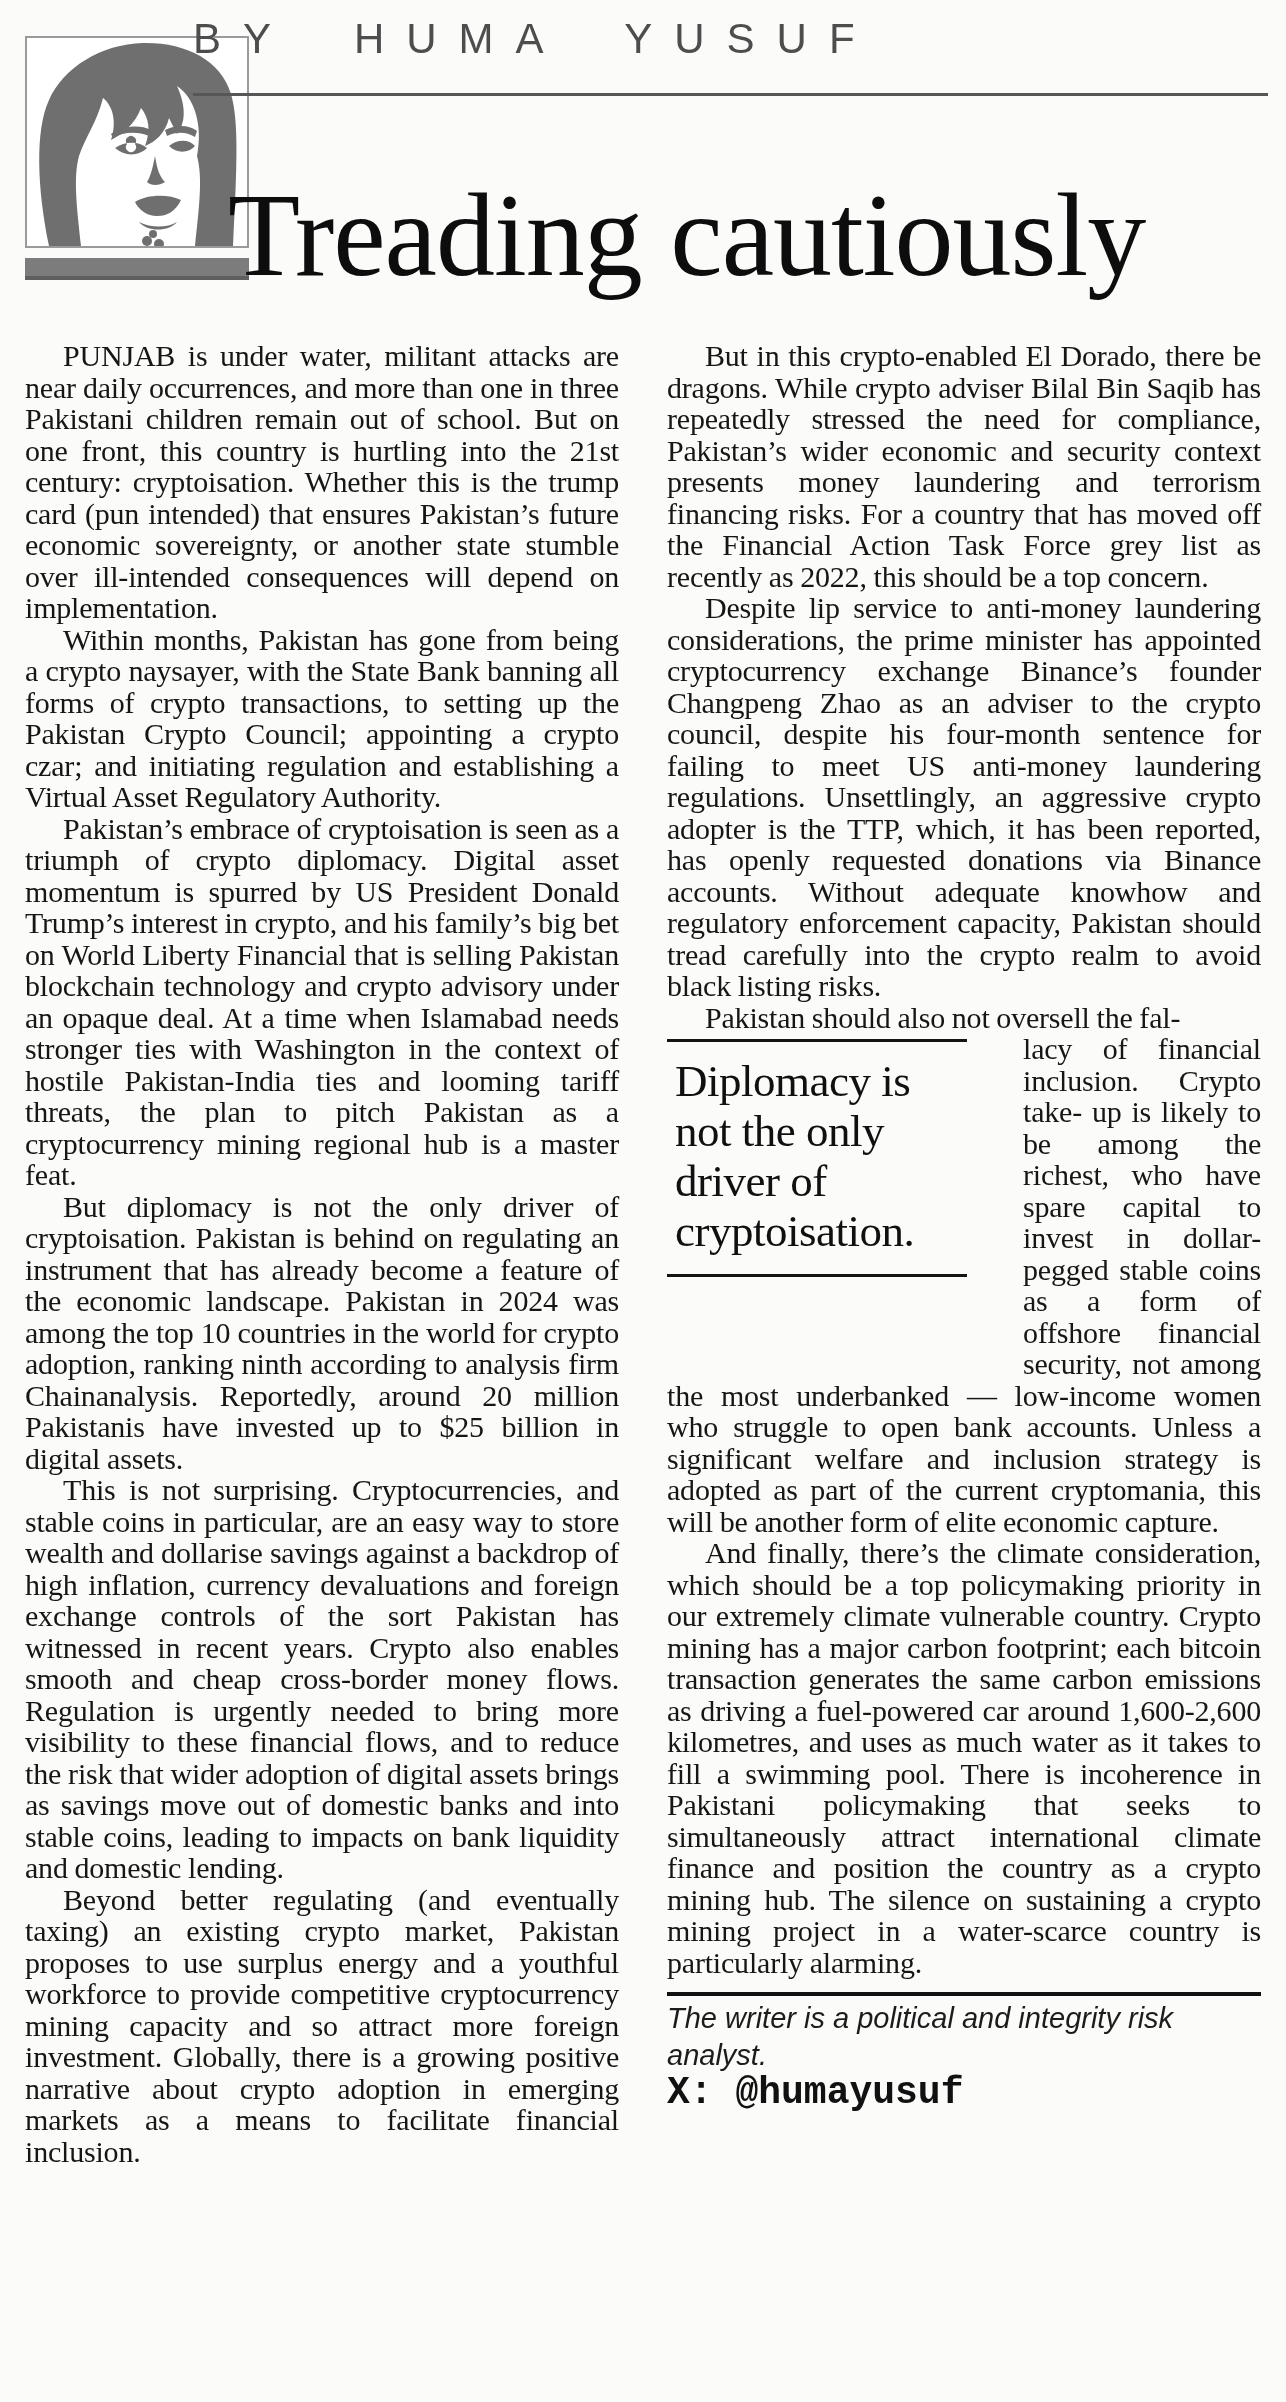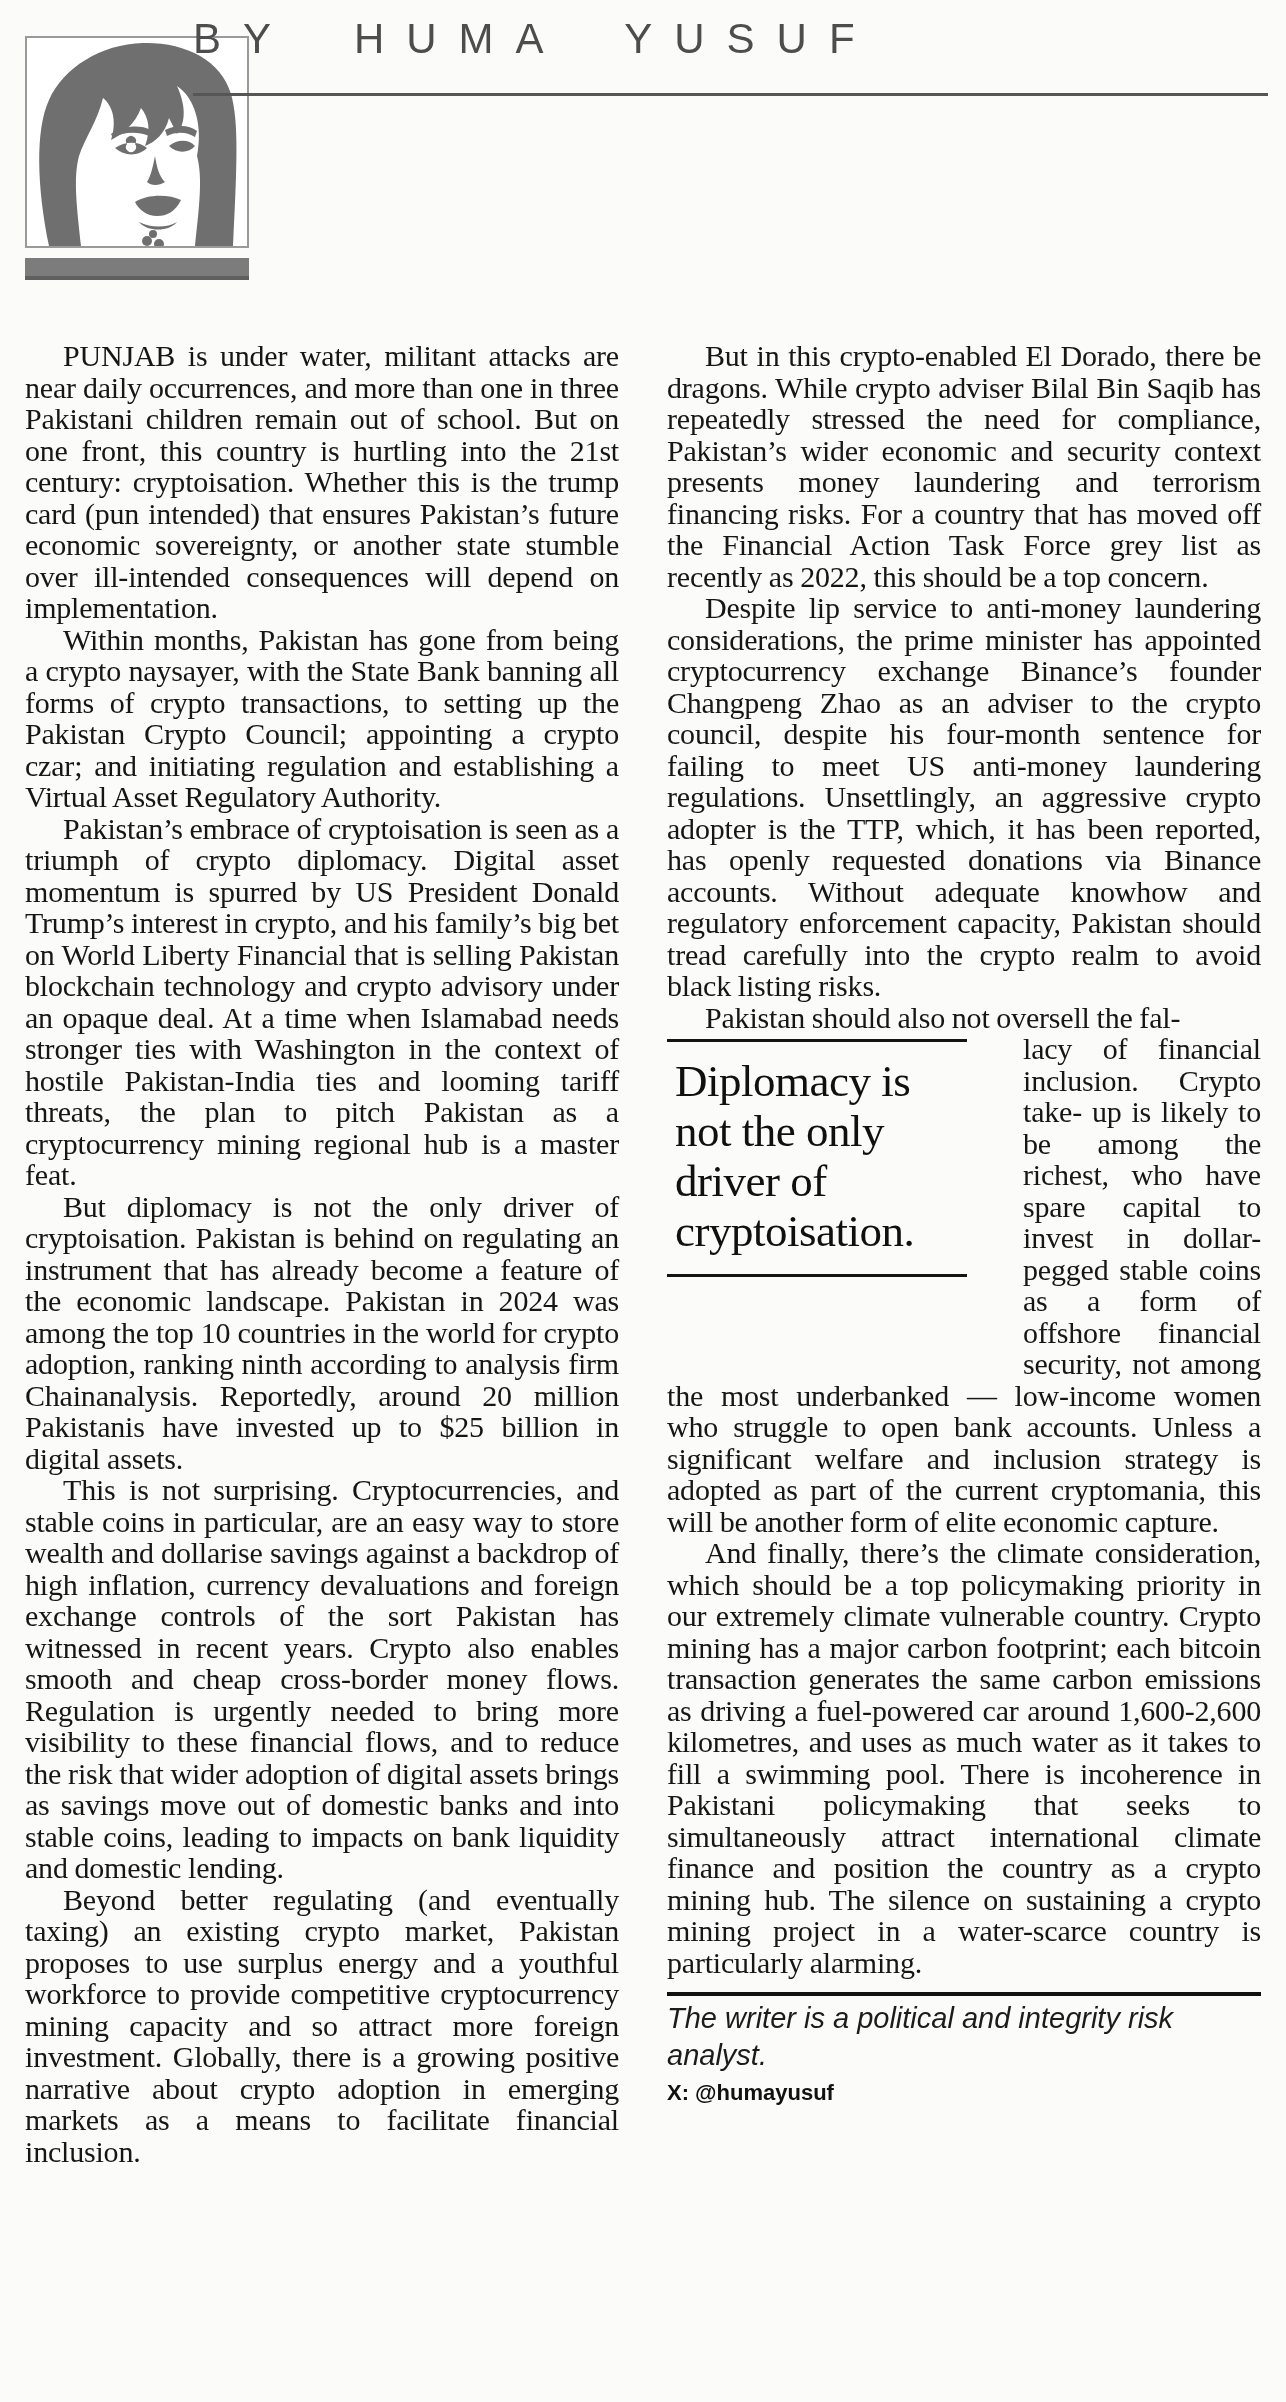--- a/index.html
+++ b/index.html
@@ -84,23 +84,23 @@
   .footer { margin-top: 14px; }
   .footer-rule { border-top: 4px solid #111111; width: 100%; }
   .footer-note {
     margin-top: 4px;
     font-family: "Liberation Sans", sans-serif;
     font-style: italic;
     font-size: 29px; line-height: 37px;
     color: #1c1c1c;
   }
   .footer-handle {
-    font-family: Liberation Sans, sans-serif;
+    font-family: Liberation Mono, monospace;
     font-weight: 700;
-    font-size: 22px; line-height: 38px;
+    font-size: 38px; line-height: 38px;
     color: #111111;
   }
 </style>
 </head>
 <body>
 
 <div class="page">
 
   <div class="photo-frame">
     <svg viewBox="0 0 220 208" preserveAspectRatio="none">
@@ -122,20 +122,21 @@
       <circle cx="120" cy="203" r="5" fill="#6f6f6f"></circle>
       <circle cx="132" cy="206" r="5" fill="#6f6f6f"></circle>
       <circle cx="126" cy="196" r="4" fill="#6f6f6f"></circle>
     </svg>
   </div>
   <div class="photo-bar"></div>
 
   <div class="byline">BY HUMA YUSUF</div>
   <div class="byline-rule"></div>
 
+  <h1 class="headline">Treading cautiously</h1>
 
   <div class="columns">
 
     <div class="col">
       <p class="para">PUNJAB is under water, militant attacks are near daily occurrences, and more than one in three Pakistani children remain out of school. But on one front, this country is hurtling into the 21st century: cryptoisation. Whether this is the trump card (pun intended) that ensures Pakistan’s future economic sovereignty, or another state stumble over ill-intended consequences will depend on implementation.</p>
       <p class="para">Within months, Pakistan has gone from being a crypto naysayer, with the State Bank banning all forms of crypto transactions, to setting up the Pakistan Crypto Council; appointing a crypto czar; and initiating regulation and establishing a Virtual Asset Regulatory Authority.</p>
       <p class="para">Pakistan’s embrace of cryptoisation is seen as a triumph of crypto diplomacy. Digital asset momentum is spurred by US President Donald Trump’s interest in crypto, and his family’s big bet on World Liberty Financial that is selling Pakistan blockchain technology and crypto advisory under an opaque deal. At a time when Islamabad needs stronger ties with Washington in the context of hostile Pakistan-India ties and looming tariff threats, the plan to pitch Pakistan as a cryptocurrency mining regional hub is a master feat.</p>
       <p class="para">But diplomacy is not the only driver of cryptoisation. Pakistan is behind on regulating an instrument that has already become a feature of the economic landscape. Pakistan in 2024 was among the top 10 countries in the world for crypto adoption, ranking ninth according to analysis firm Chainanalysis. Reportedly, around 20 million Pakistanis have invested up to $25 billion in digital assets.</p>
       <p class="para">This is not surprising. Cryptocurrencies, and stable coins in particular, are an easy way to store wealth and dollarise savings against a backdrop of high inflation, currency devaluations and foreign exchange controls of the sort Pakistan has witnessed in recent years. Crypto also enables smooth and cheap cross-border money flows. Regulation is urgently needed to bring more visibility to these financial flows, and to reduce the risk that wider adoption of digital assets brings as savings move out of domestic banks and into stable coins, leading to impacts on bank liquidity and domestic lending.</p>
       <p class="para">Beyond better regulating (and eventually taxing) an existing crypto market, Pakistan proposes to use surplus energy and a youthful workforce to provide competitive cryptocurrency mining capacity and so attract more foreign investment. Globally, there is a growing positive narrative about crypto adoption in emerging markets as a means to facilitate financial inclusion.</p>

